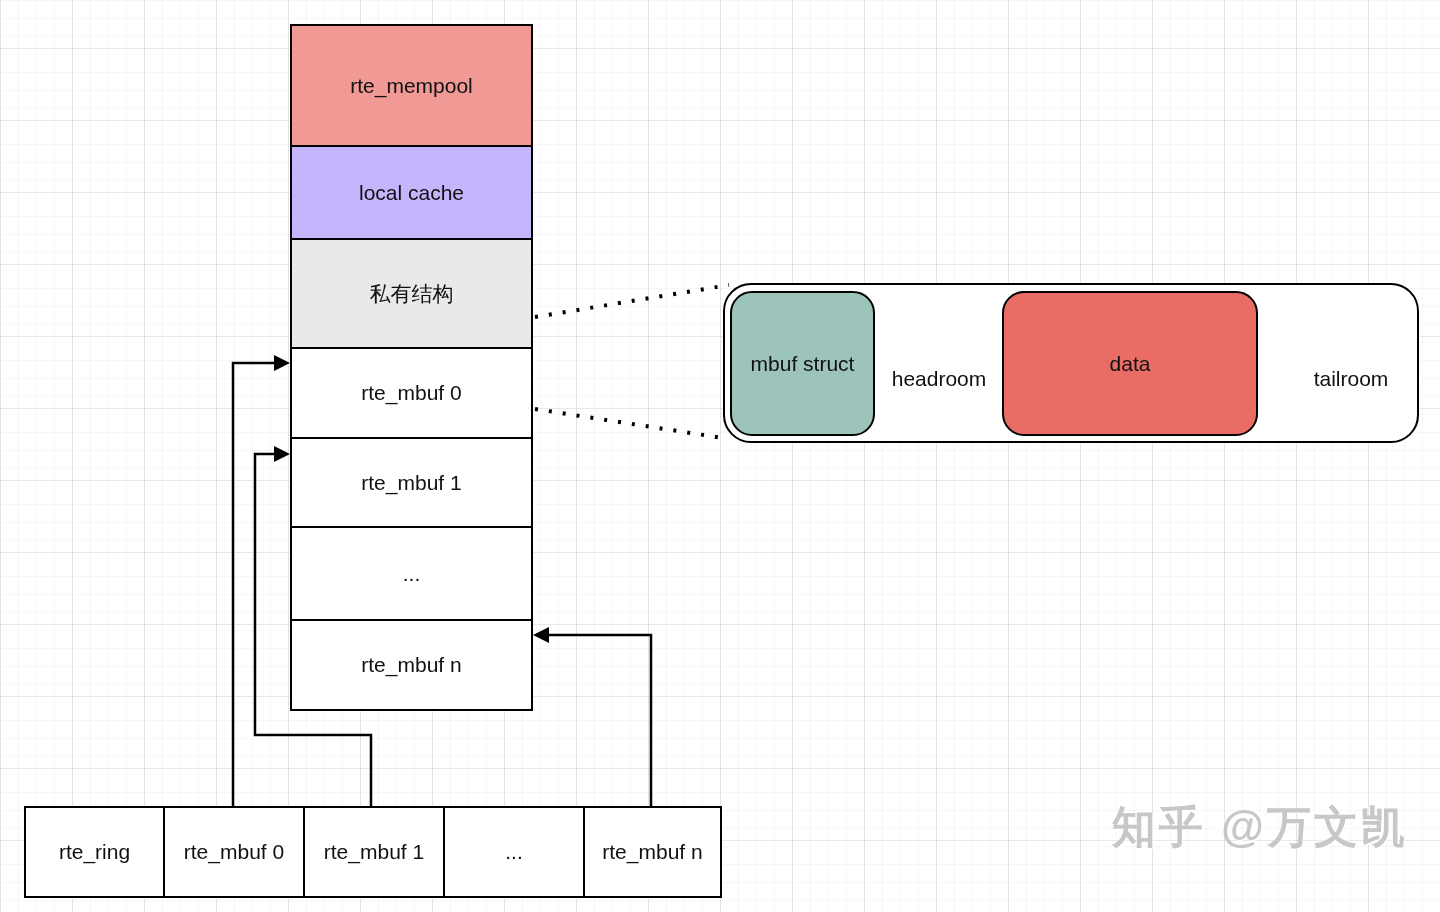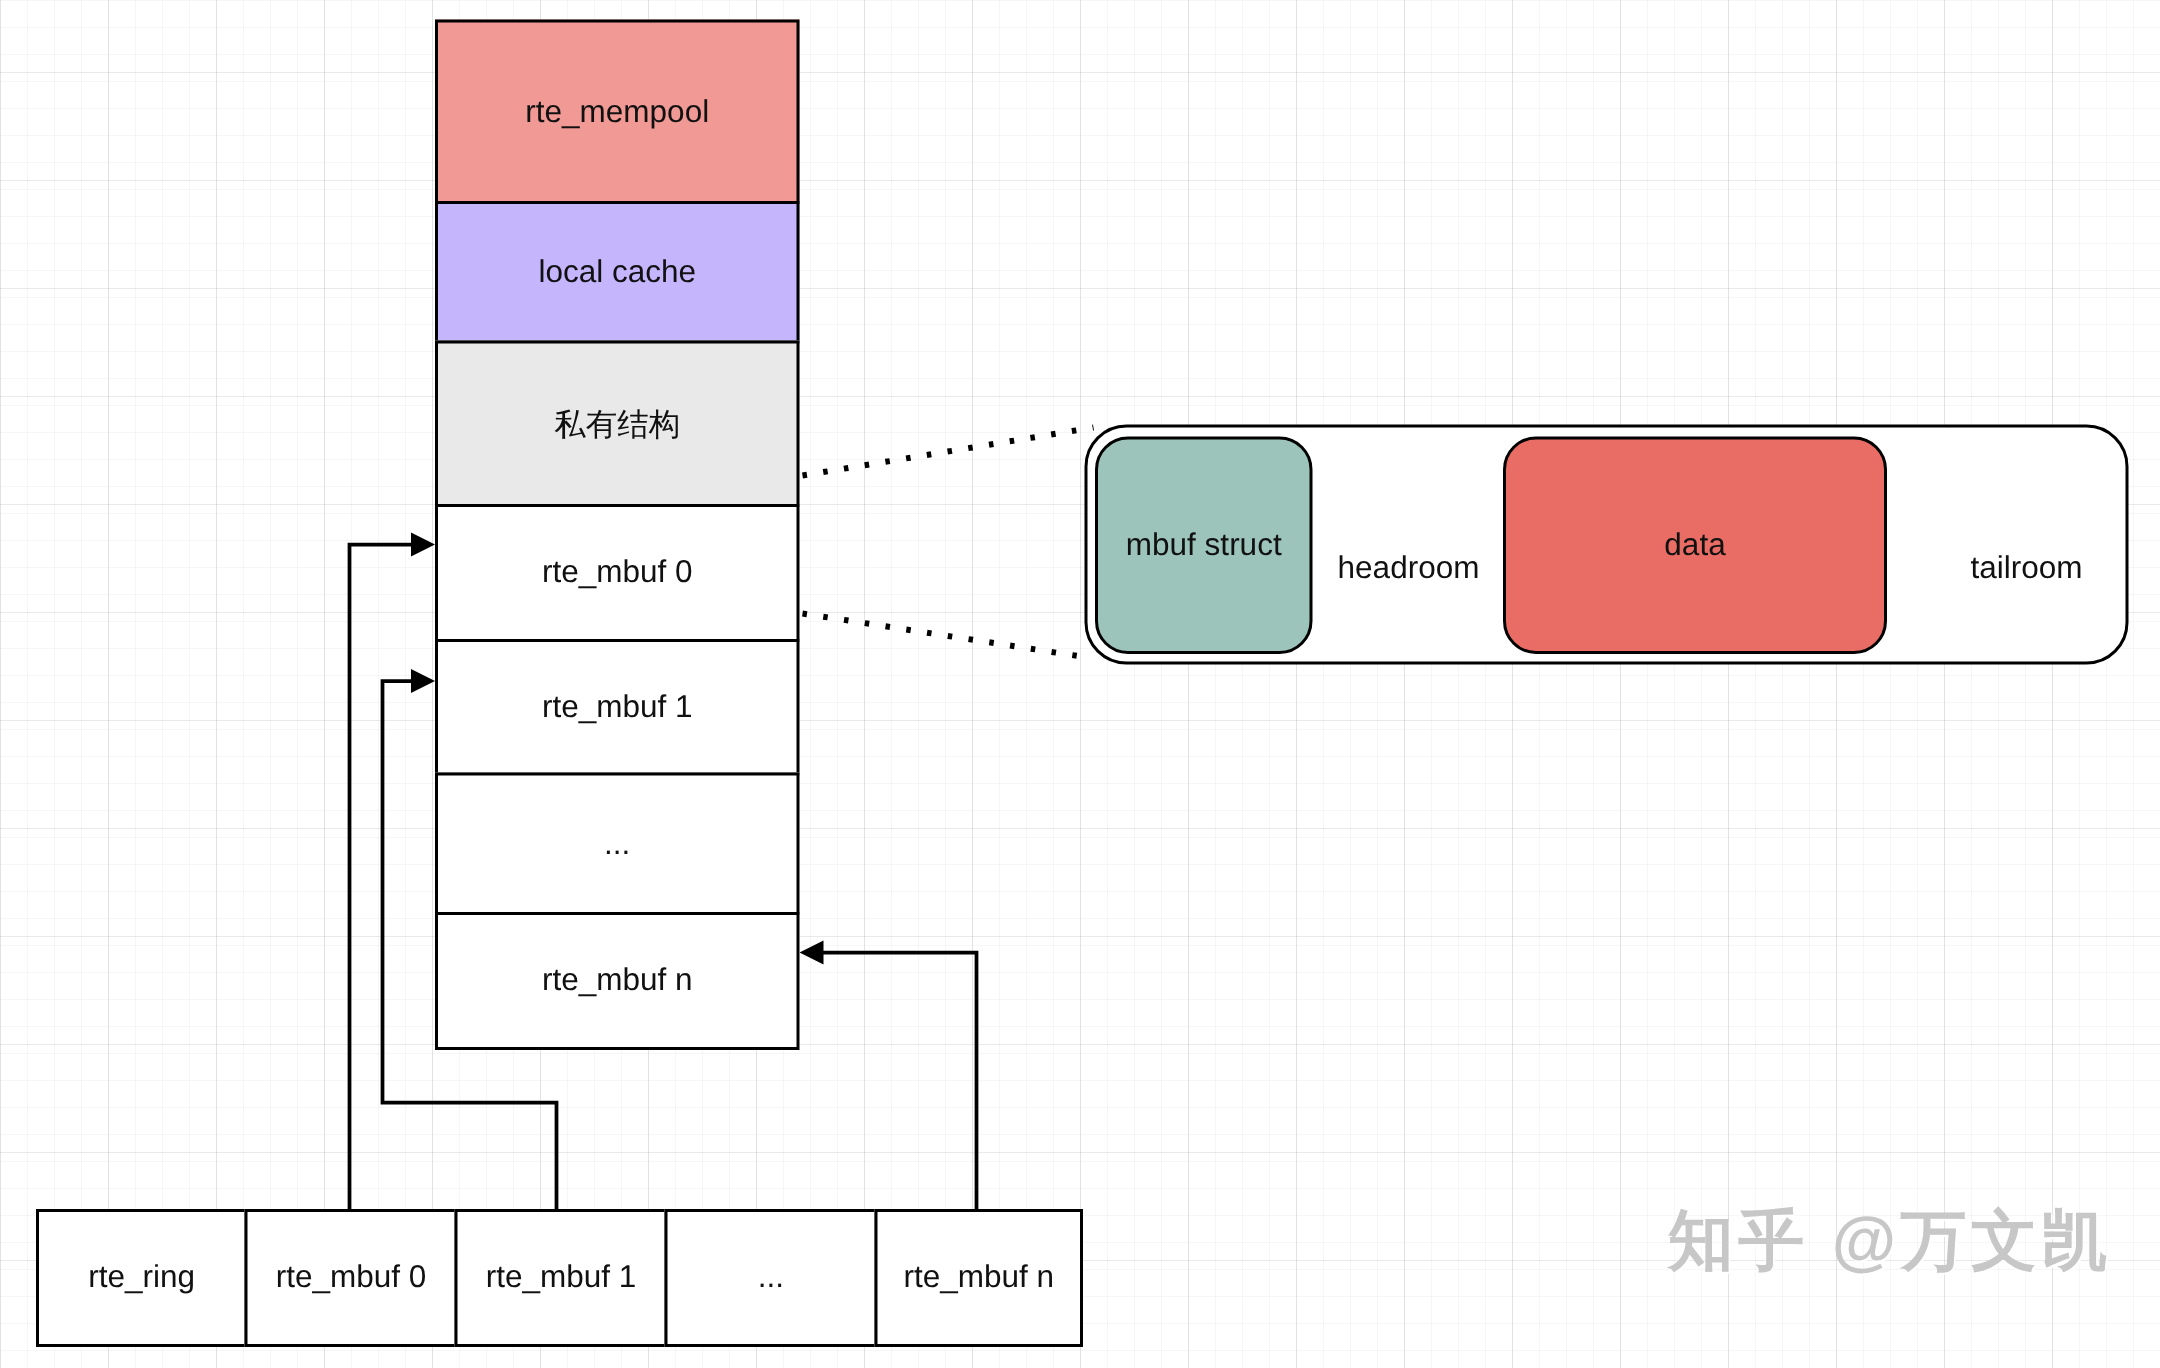--- a/index.html
+++ b/index.html
@@ -19,21 +19,21 @@
   .abs{position:absolute;}
   svg.connectors{position:absolute;left:0;top:0;width:1440px;height:912px;pointer-events:none;}
 
   
   .stack{left:290px;top:12px;width:243px;}
   .stack .cell{
     box-sizing:border-box;width:243px;border:2px solid #000;background:#fff;
     display:flex;align-items:center;justify-content:center;
     font-size:21px;margin-top:-2px;
   }
-  .stack .cell:first-child{margin-top:1px;}
+  .stack .cell:first-child{margin-top:12px;}
   .s0{height:123px;}
   .s1{height:95px;}
   .s2{height:111px;}
   .s3{height:92px;}
   .s4{height:91px;}
   .s5{height:95px;}
   .s6{height:92px;}
 
   
   .detailbox{

